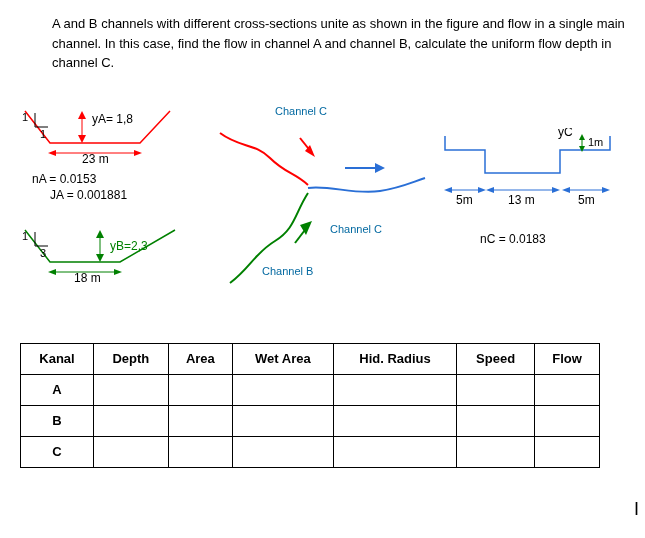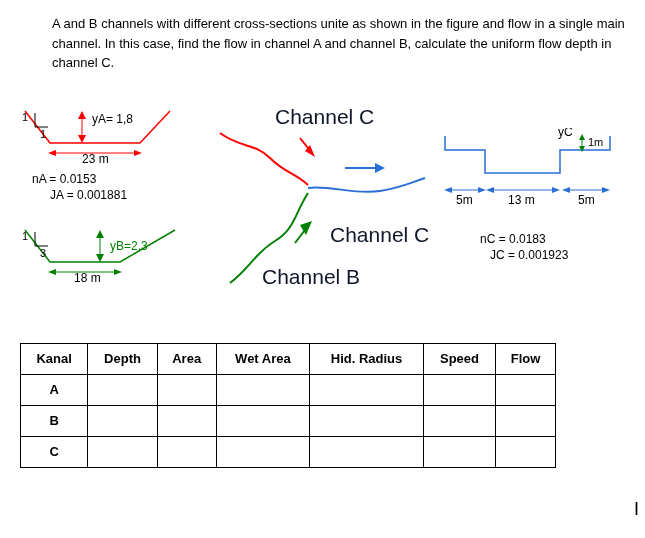--- a/index.html
+++ b/index.html
@@ -41,27 +41,27 @@
     }
     svg { display: block; }
     .param-text {
       font-size: 12px;
       margin-left: 12px;
       margin-bottom: 18px;
       line-height: 1.4;
     }
     .mid-label {
       position: absolute;
-      font-size: 21px;
-      color: #0f172a;
+      font-size: 11px;
+      color: #0369a1;
     }
     table {
       border-collapse: collapse;
       margin-top: 20px;
-      width: 536px;
+      width: 580px;
     }
     th, td {
       border: 1px solid #000;
       padding: 6px 8px;
       text-align: center;
       font-size: 13px;
       height: 18px;
     }
     th.kanal { font-weight: bold; }
     td.kanal { font-weight: bold; }
@@ -173,21 +173,20 @@
         <text x="68" y="76" font-size="12">13 m</text>
 
         <line x1="126" y1="62" x2="166" y2="62" stroke="#2a6fd6"></line>
         <polygon points="122,62 130,59 130,65" fill="#2a6fd6"></polygon>
         <polygon points="170,62 162,59 162,65" fill="#2a6fd6"></polygon>
         <text x="138" y="76" font-size="12">5m</text>
       </svg>
     </div>
     <div class="param-text" style="margin-left:40px">
       <div>nC = 0.0183</div>
-      <div style="margin-left:10px">JC = 0.001923</div>
     </div>
   </div>
 
 </div>
 
 <table>
   <tbody>
       <tr>
     <th class="kanal">Kanal</th>
     <th>Depth</th>

